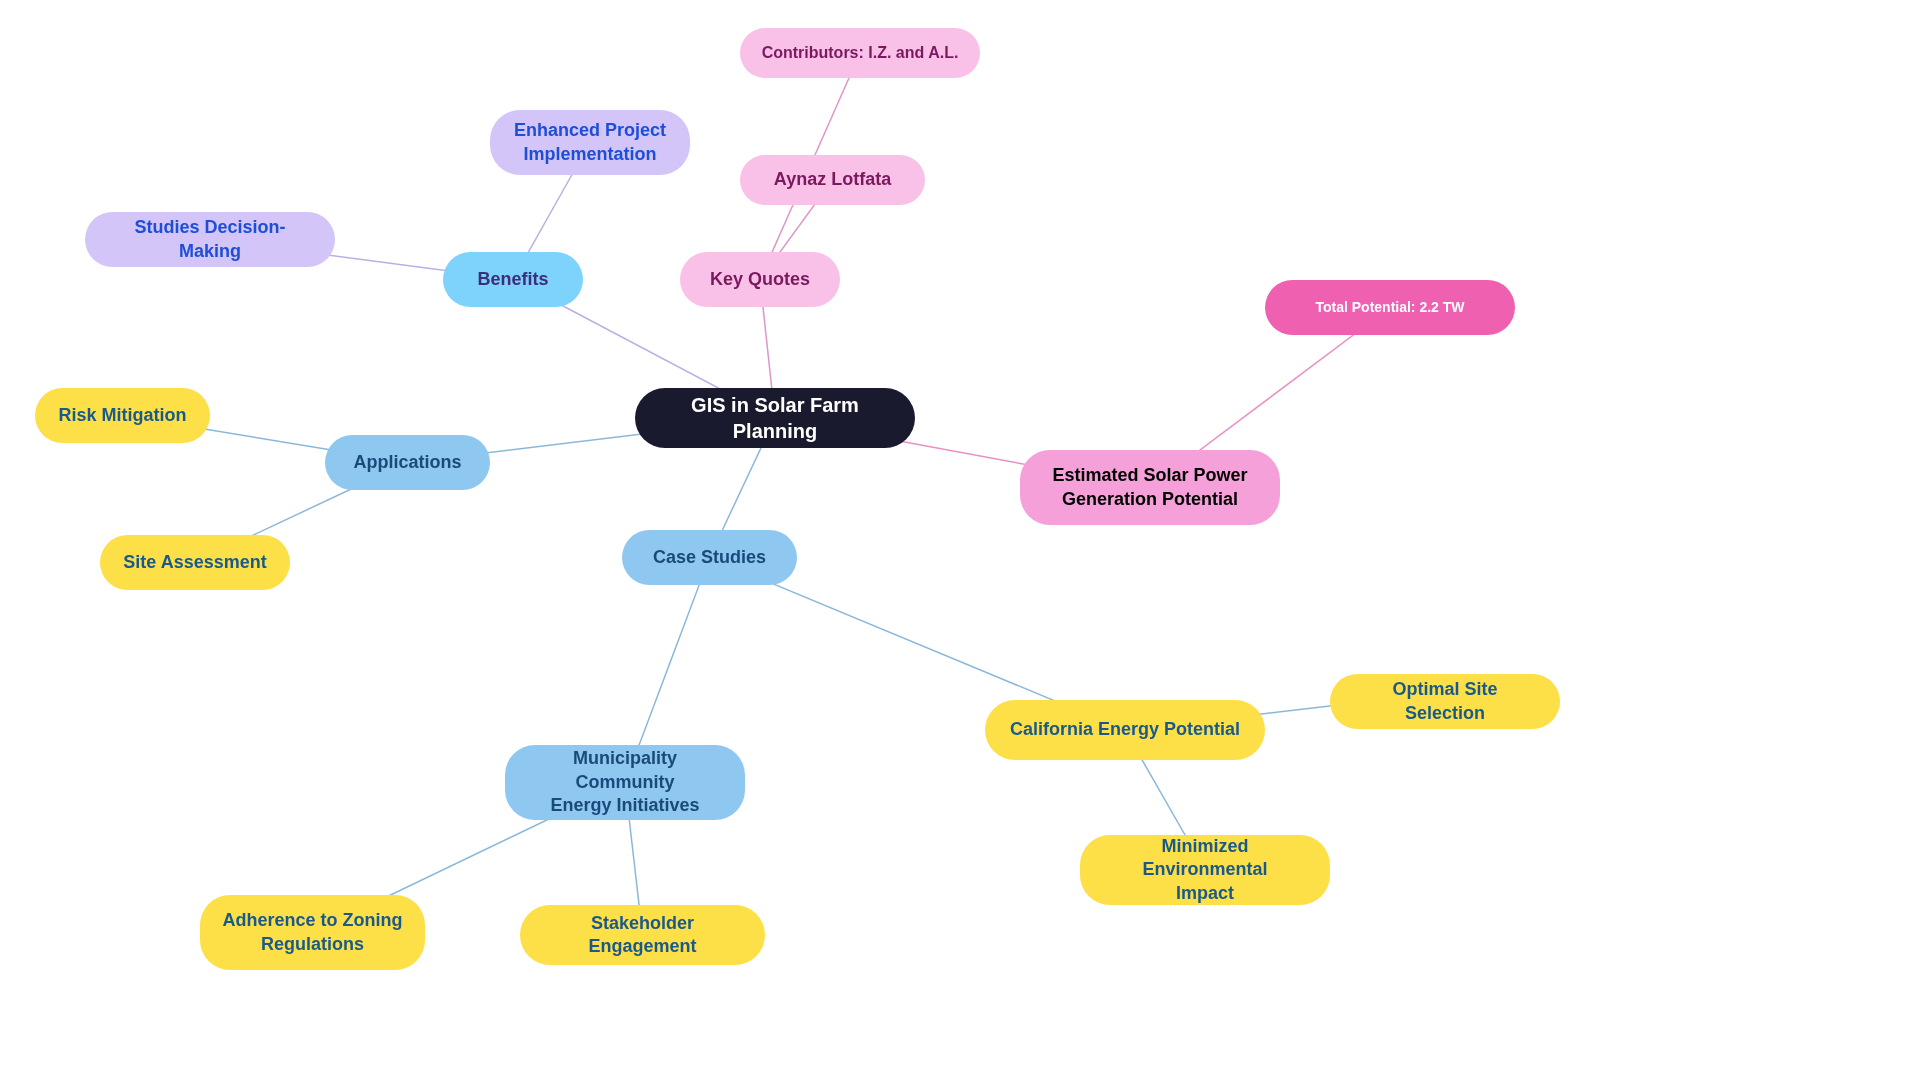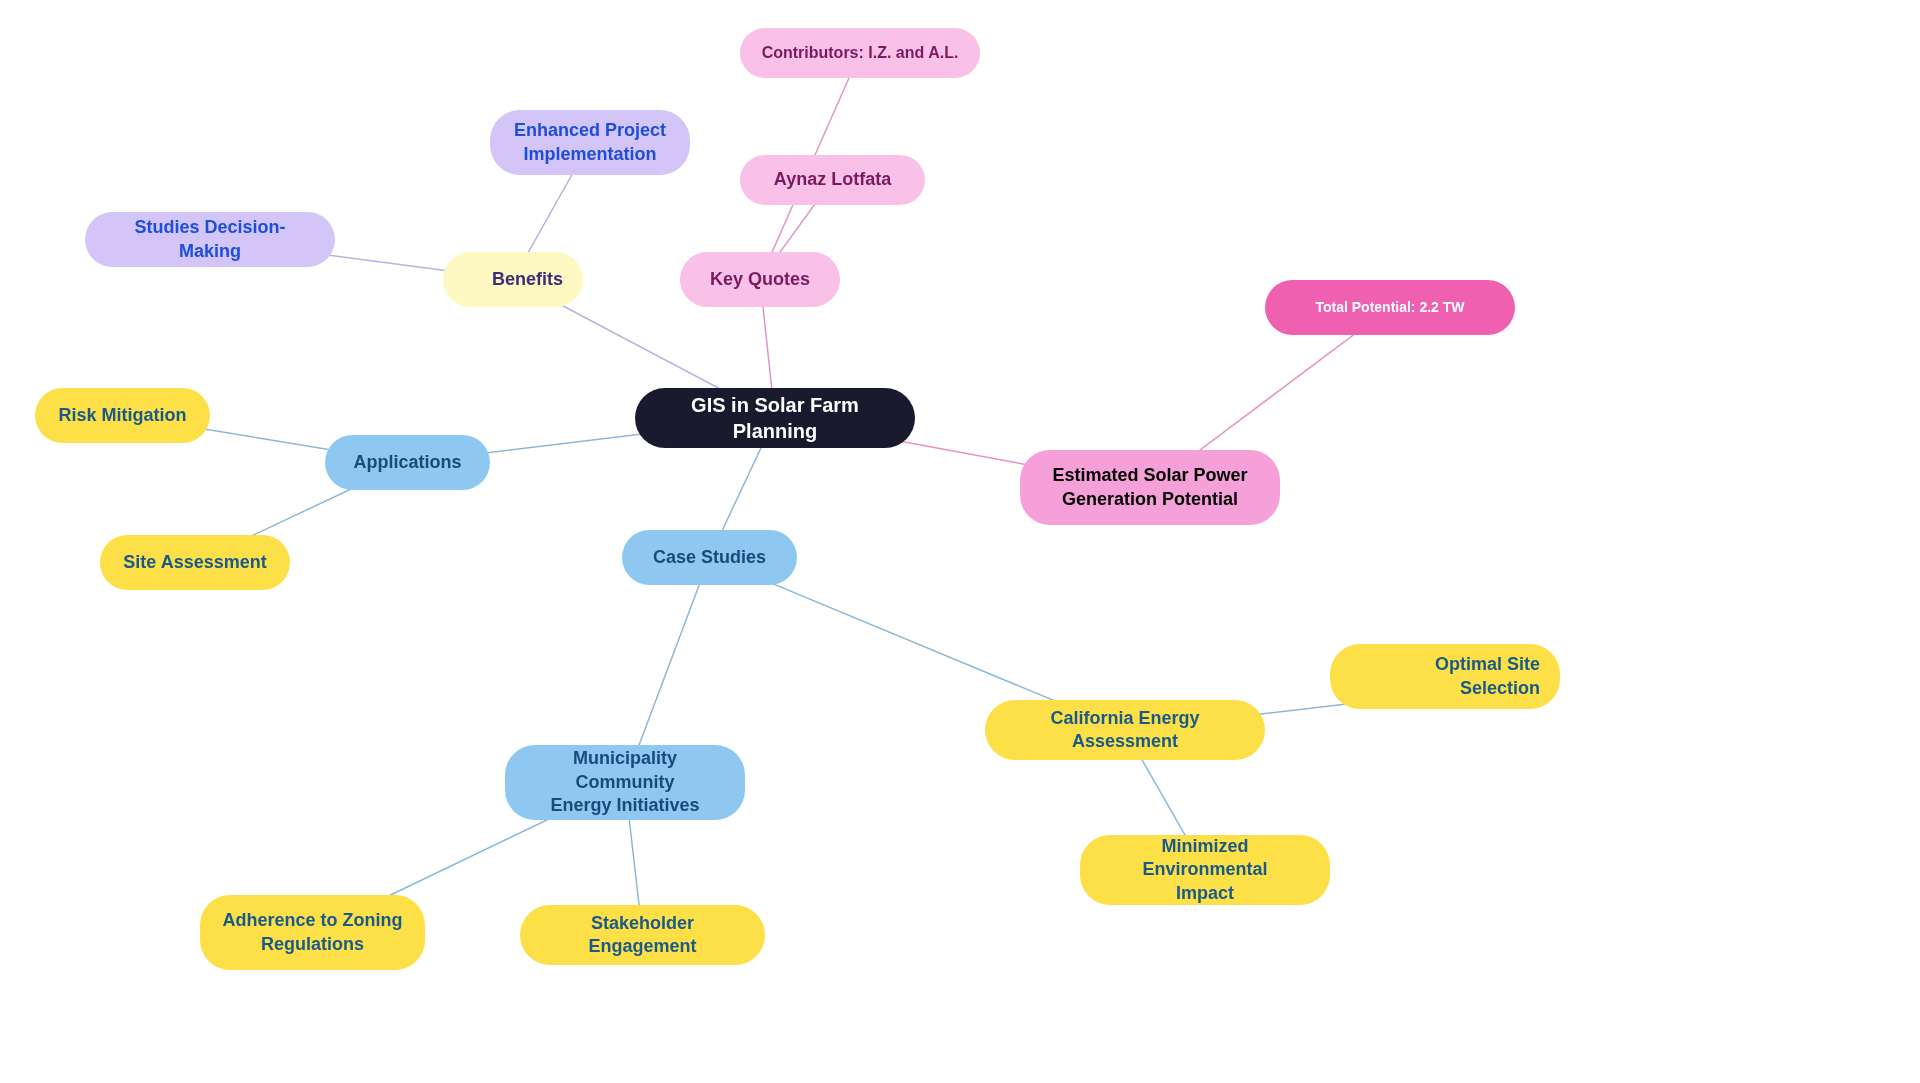--- a/index.html
+++ b/index.html
@@ -38,24 +38,23 @@
       border-radius: 40px;
       width: 280px;
       height: 60px;
     }
     .node-purple-light {
       background: #d4c5f9;
       color: #1d4ed8;
       border-radius: 30px;
     }
     .node-purple-medium {
-      background: #fef9c3;
+      background: #7dd3fc;
       color: #3d2d7a;
       border-radius: 30px;
-      justify-content: flex-end;
     }
     .node-pink {
       background: #f5a0d8;
       color: #000000;
       border-radius: 30px;
     }
     .node-pink-light {
       background: #f9c0e8;
       color: #7a1a5e;
       border-radius: 30px;
@@ -147,24 +146,24 @@
 
 <div class="node node-blue-light" id="node-site_assessment" style="left:100px; top:535px; width:190px; height:55px;">
   <span>Site Assessment</span>
 </div>
 
 <div class="node node-blue-medium" id="node-case_studies" style="left:622px; top:530px; width:175px; height:55px;">
   <span>Case Studies</span>
 </div>
 
 <div class="node node-blue-light" id="node-california_energy" style="left:985px; top:700px; width:280px; height:60px;">
-  <span>California Energy Assessment</span>
+  <span>California Energy Potential</span>
 </div>
 
-<div class="node node-blue-light" id="node-optimal_site" style="left:1330px; top:644px; width:230px; height:65px;text-align:right;">
+<div class="node node-blue-light" id="node-optimal_site" style="left:1330px; top:674px; width:230px; height:55px;">
   <span>Optimal Site Selection</span>
 </div>
 
 <div class="node node-blue-light" id="node-minimized_env" style="left:1080px; top:835px; width:250px; height:70px;">
   <span>Minimized Environmental<br>Impact</span>
 </div>
 
 <div class="node node-blue-medium" id="node-municipality" style="left:505px; top:745px; width:240px; height:75px;">
   <span>Municipality Community<br>Energy Initiatives</span>
 </div>

